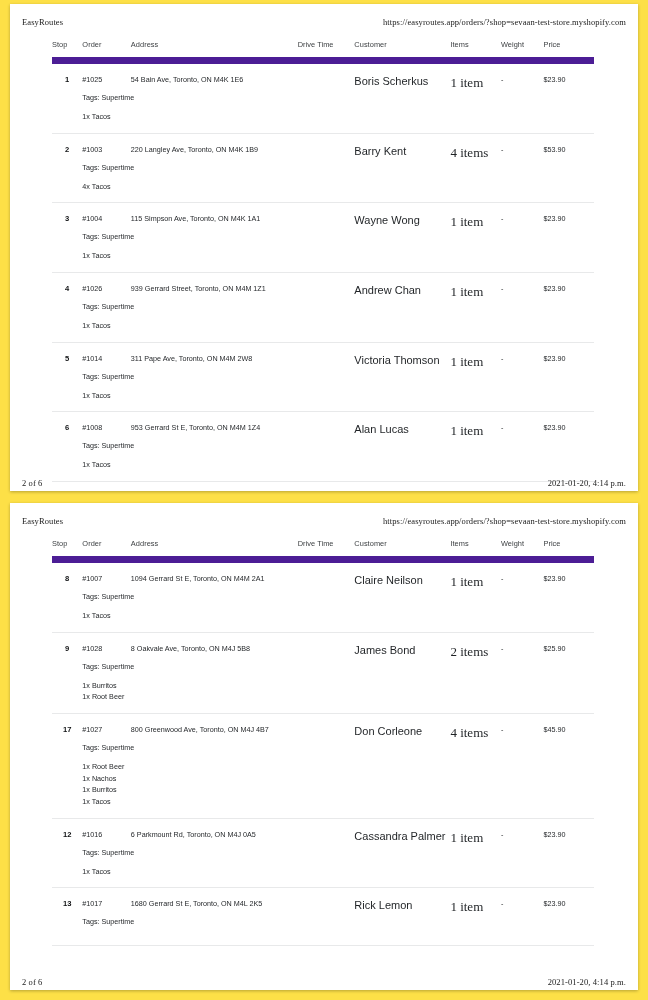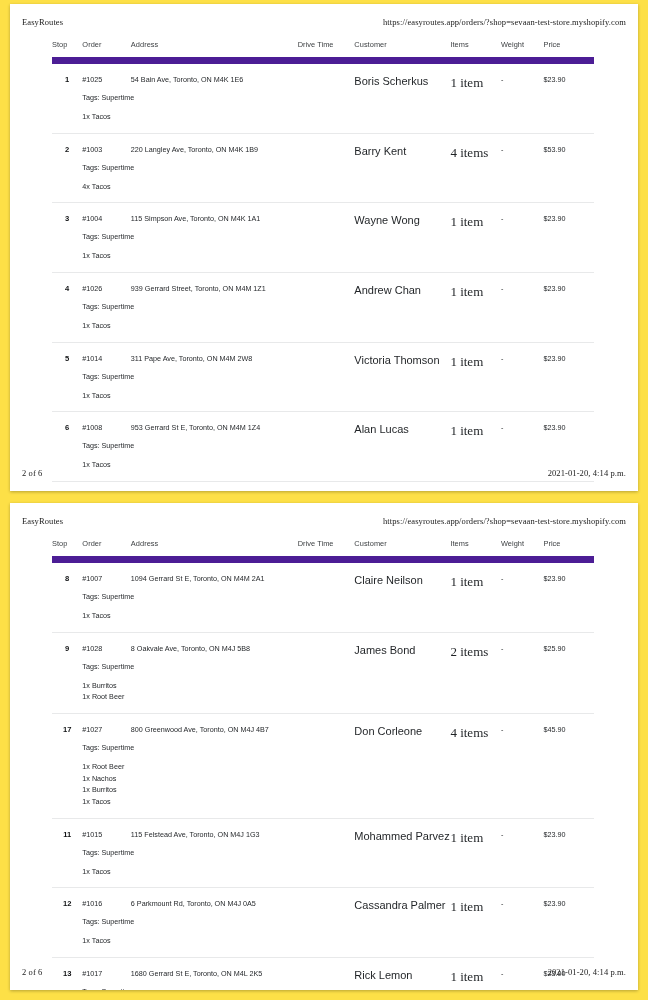--- a/index.html
+++ b/index.html
@@ -36,21 +36,21 @@
     display: flex;
     justify-content: space-between;
     align-items: baseline;
     padding: 0 12px;
     font-family: "Liberation Serif", serif;
     font-size: 8.5px;
     color: #1a1a1a;
     letter-spacing: 0.1px;
   }
   .page-chrome.top { top: 13px; }
-  .page-chrome.bottom { bottom: 13px; }
+  .page-chrome.bottom { bottom: 3px; }
   .chrome-left { white-space: nowrap; }
   .chrome-right { white-space: nowrap; text-align: right; }
 
   
   .sheet {
     position: absolute;
     top: 36px;
     left: 42px;
     right: 44px;
   }
@@ -370,38 +370,20 @@
                   </div>
                 </td>
                 <td class="cell-address">800 Greenwood Ave, Toronto, ON M4J 4B7</td>
                 <td class="cell-drive"></td>
                 <td class="cell-customer">Don Corleone</td>
                 <td class="cell-items">4 items</td>
                 <td class="cell-weight">-</td>
                 <td class="cell-price">$45.90</td>
               </tr>
               <tr class="stop-row">
-                <td class="stop-num">11</td>
-                <td class="cell-order">
-                  <div>#1015</div>
-                  <div class="detail-block">
-                    <div class="tags-line">Tags: Supertime</div>
-                    <div class="line-items">
-                      <div class="line-item">1x Tacos</div>
-                    </div>
-                  </div>
-                </td>
-                <td class="cell-address">115 Felstead Ave, Toronto, ON M4J 1G3</td>
-                <td class="cell-drive"></td>
-                <td class="cell-customer">Mohammed Parvez</td>
-                <td class="cell-items">1 item</td>
-                <td class="cell-weight">-</td>
-                <td class="cell-price">$23.90</td>
-              </tr>
-              <tr class="stop-row">
                 <td class="stop-num">12</td>
                 <td class="cell-order">
                   <div>#1016</div>
                   <div class="detail-block">
                     <div class="tags-line">Tags: Supertime</div>
                     <div class="line-items">
                       <div class="line-item">1x Tacos</div>
                     </div>
                   </div>
                 </td>

